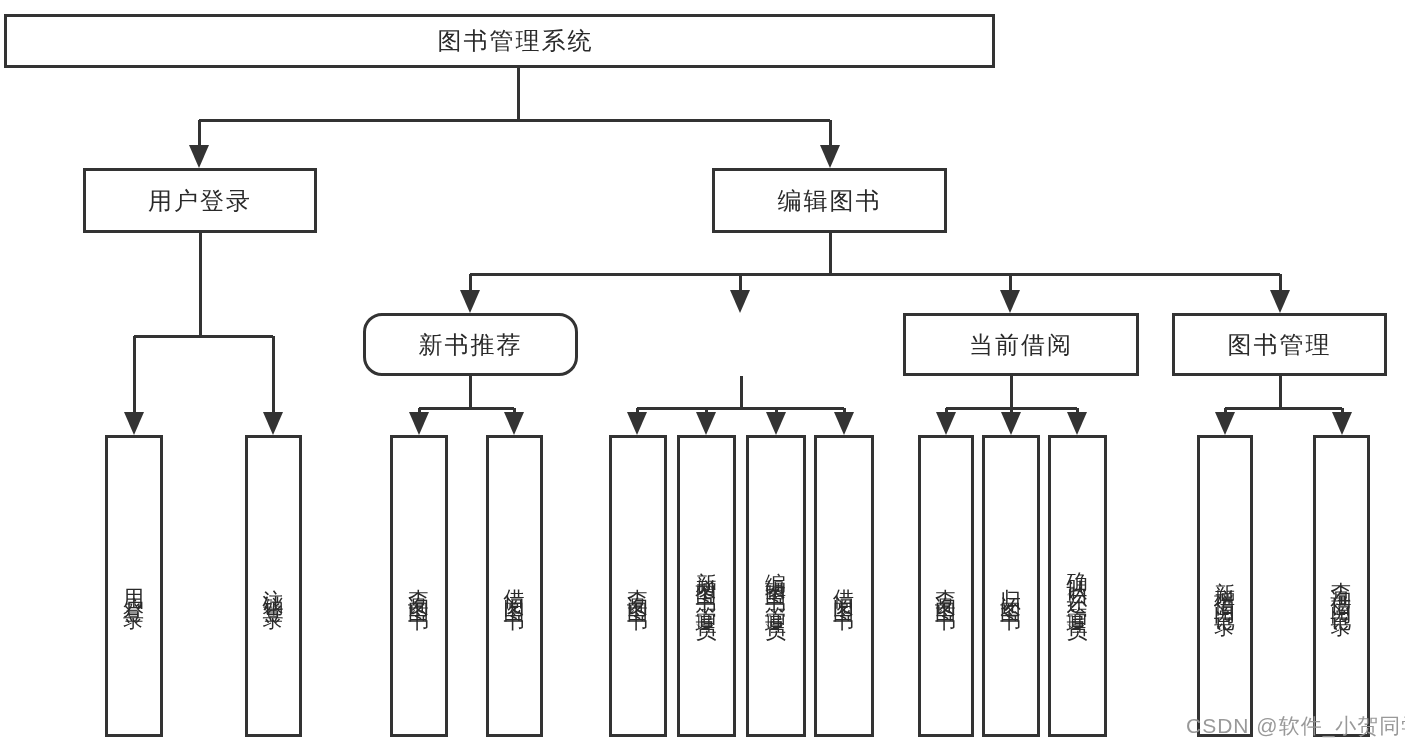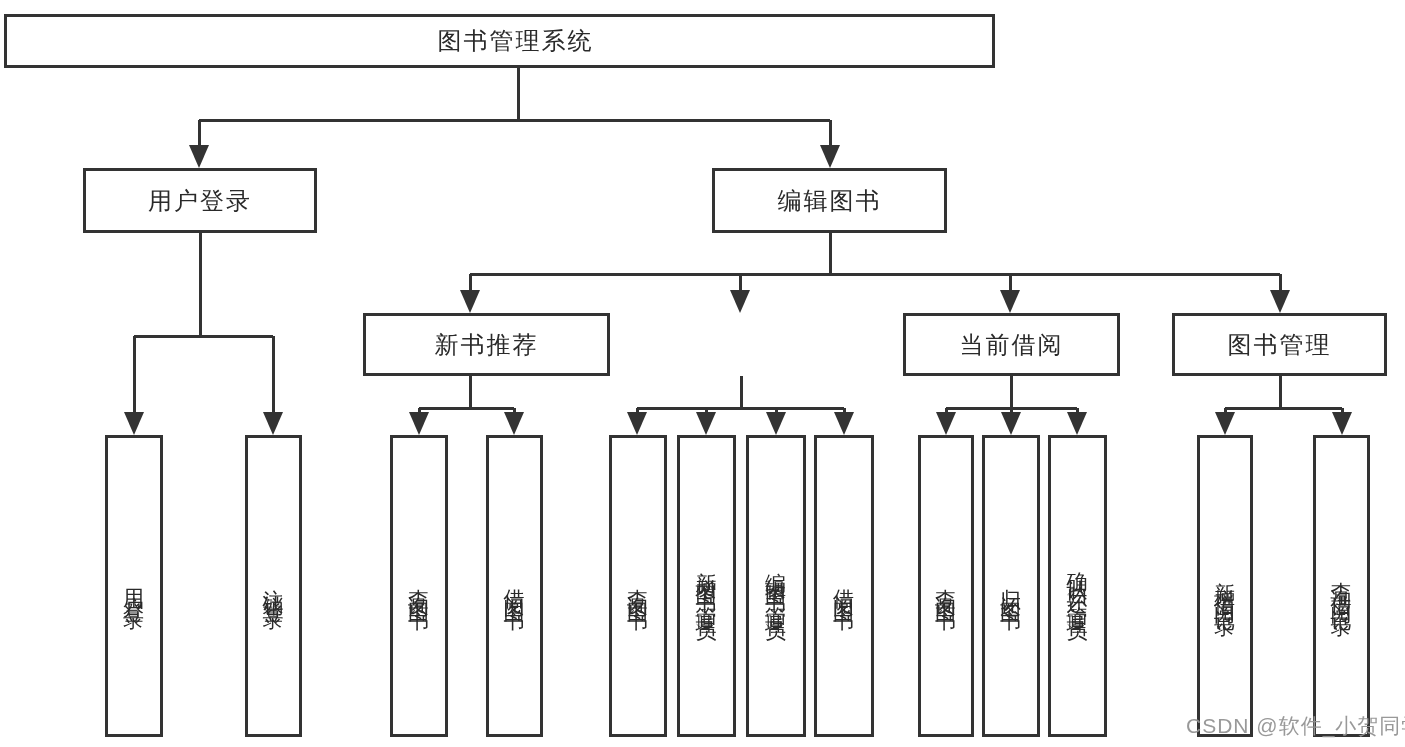--- a/index.html
+++ b/index.html
@@ -41,23 +41,23 @@
     text-orientation: mixed;
     font-size: 21px;
     letter-spacing: 7px;
     line-height: 1;
     padding: 8px 0;
   }
   
   .n-root     { left: 4px;   top: 14px;  width: 991px; height: 54px; padding-left: 32px; }
   .n-login    { left: 83px;   top: 168px; width: 234px; height: 65px; }
   .n-bookmgmt { left: 712px;  top: 168px; width: 235px; height: 65px; }
-  .n-newbook  { left: 363px;  top: 313px; width: 247px; height: 63px; }
+  .n-newbook  { left: 363px;  top: 313px; width: 215px; height: 63px; border-radius: 19px; }
   .n-borrow   { left: 633px;  top: 313px; width: 217px; height: 63px; }
-  .n-current  { left: 903px;  top: 313px; width: 217px; height: 63px; }
+  .n-current  { left: 903px;  top: 313px; width: 236px; height: 63px; }
   .n-records  { left: 1172px; top: 313px; width: 215px; height: 63px; }
 
   .l-g1l1 { left: 105px;  top: 435px; width: 58px; height: 302px; }
   .l-g1l2 { left: 245px;  top: 435px; width: 57px; height: 302px; }
   .l-g2l1 { left: 390px;  top: 435px; width: 58px; height: 302px; }
   .l-g2l2 { left: 486px;  top: 435px; width: 57px; height: 302px; }
   .l-g3l1 { left: 609px;  top: 435px; width: 58px; height: 302px; }
   .l-g3l2 { left: 677px;  top: 435px; width: 59px; height: 302px; }
   .l-g3l3 { left: 746px;  top: 435px; width: 60px; height: 302px; }
   .l-g3l4 { left: 814px;  top: 435px; width: 60px; height: 302px; }

